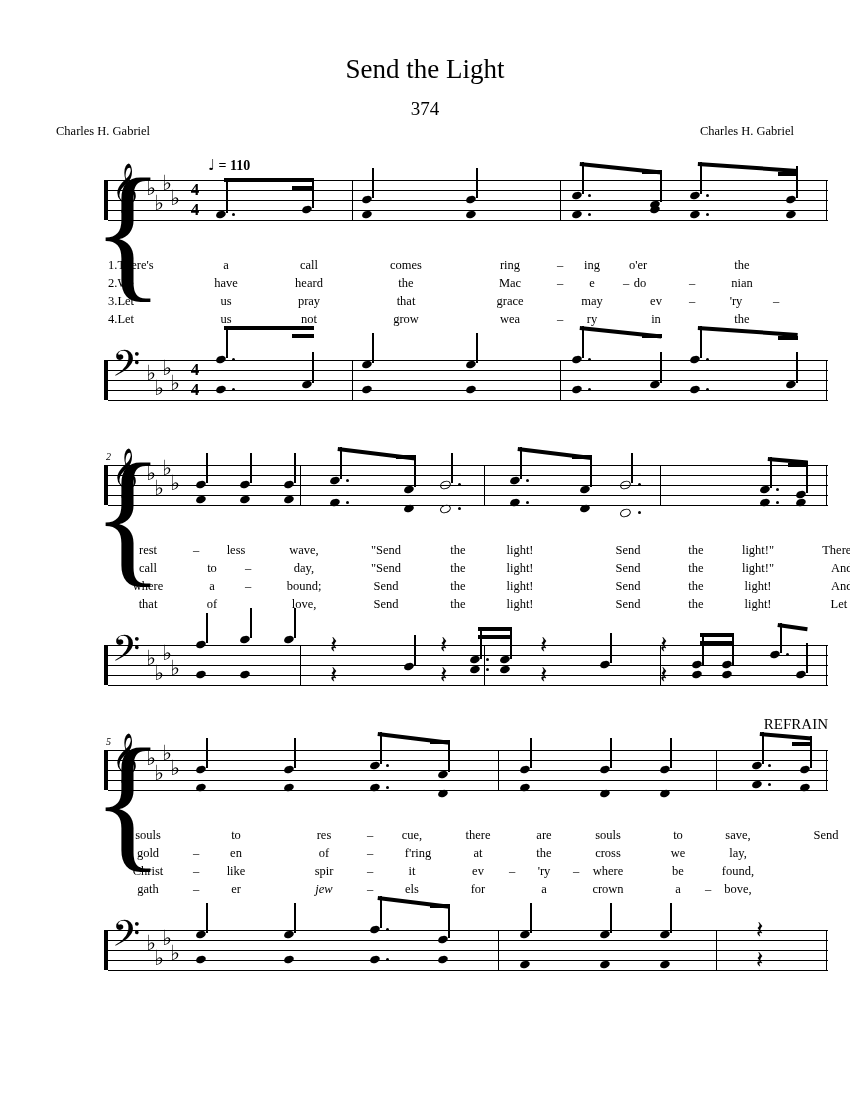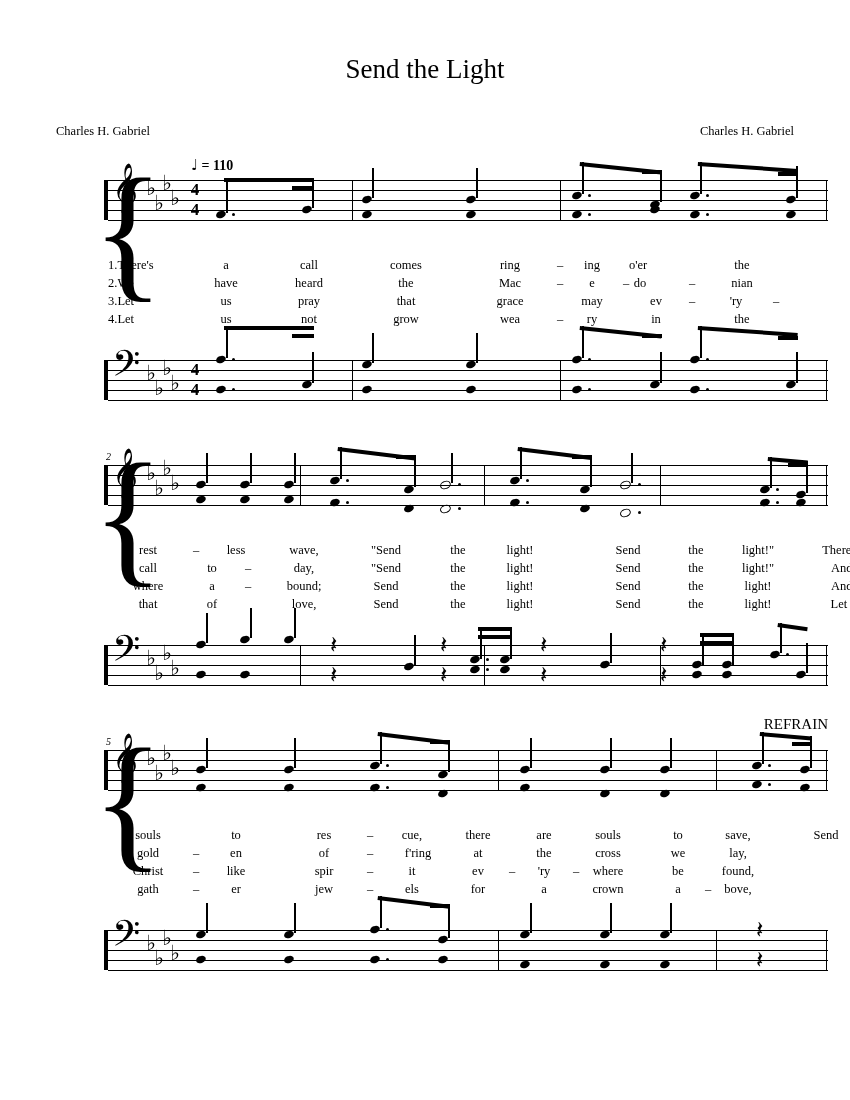--- a/index.html
+++ b/index.html
@@ -52,20 +52,21 @@
   .lyricline{position:relative;height:18px;}
   .ly{position:absolute;font-size:12.5px;white-space:nowrap;transform:translateX(-50%);}
   .ly.l{transform:none;}
 </style>
 </head>
 <body>
 
 <div class="page">
 
   <div class="title">Send the Light</div>
+  <div class="number">374</div>
   <div class="composer-left">Charles H. Gabriel</div>
   <div class="composer-right">Charles H. Gabriel</div>
 
   <div class="system sys1">
 
     <div class="brace">{</div>
 
     <div class="staff" style="top:10px;">
       <div class="ln"></div>
         <div class="ln"></div>
@@ -102,21 +103,21 @@
     <div class="keyflat" style="left:146px;top:193px;">♭</div>
     <div class="keyflat" style="left:154px;top:208px;">♭</div>
     <div class="keyflat" style="left:162px;top:188px;">♭</div>
     <div class="keyflat" style="left:170px;top:203px;">♭</div>
 
     <div class="timesig" style="left:186px;top:11px;width:18px;">4</div>
     <div class="timesig" style="left:186px;top:31px;width:18px;">4</div>
     <div class="timesig" style="left:186px;top:191px;width:18px;">4</div>
     <div class="timesig" style="left:186px;top:211px;width:18px;">4</div>
 
-    <div class="tempo" style="left:191px;top:-14px;">
+    <div class="tempo" style="left:208px;top:-14px;">
       <span class="q">♩</span>
       <span>= 110</span>
     </div>
 
     <div class="nh" style="left:216px;top:41px;"></div>
     <div class="dot" style="left:232px;top:43px;"></div>
     <div class="stem" style="left:226px;top:12px;height:31px;"></div>
     <div class="nh" style="left:302px;top:36px;"></div>
     <div class="stem" style="left:312px;top:8px;height:30px;"></div>
     <div class="beam" style="left:224px;top:8px;width:90px;"></div>
@@ -599,21 +600,21 @@
           <span class="ly" style="left: 436px;">'ry</span>
           <span class="ly" style="left: 468px;">–</span>
           <span class="ly" style="left: 500px;">where</span>
           <span class="ly" style="left: 570px;">be</span>
           <span class="ly" style="left: 630px;">found,</span>
         </div>
       <div class="lyricline" id="s3v4">
           <span class="ly" style="left: 40px;">gath</span>
           <span class="ly" style="left: 88px;">–</span>
           <span class="ly" style="left: 128px;">er</span>
-          <span class="ly" style="left: 216px;">jew</span>
+          <span class="ly" style="left: 216px; font-style: italic;">jew</span>
           <span class="ly" style="left: 262px;">–</span>
           <span class="ly" style="left: 304px;">els</span>
           <span class="ly" style="left: 370px;">for</span>
           <span class="ly" style="left: 436px;">a</span>
           <span class="ly" style="left: 500px;">crown</span>
           <span class="ly" style="left: 570px;">a</span>
           <span class="ly" style="left: 600px;">–</span>
           <span class="ly" style="left: 630px;">bove,</span>
         </div>
     </div>

